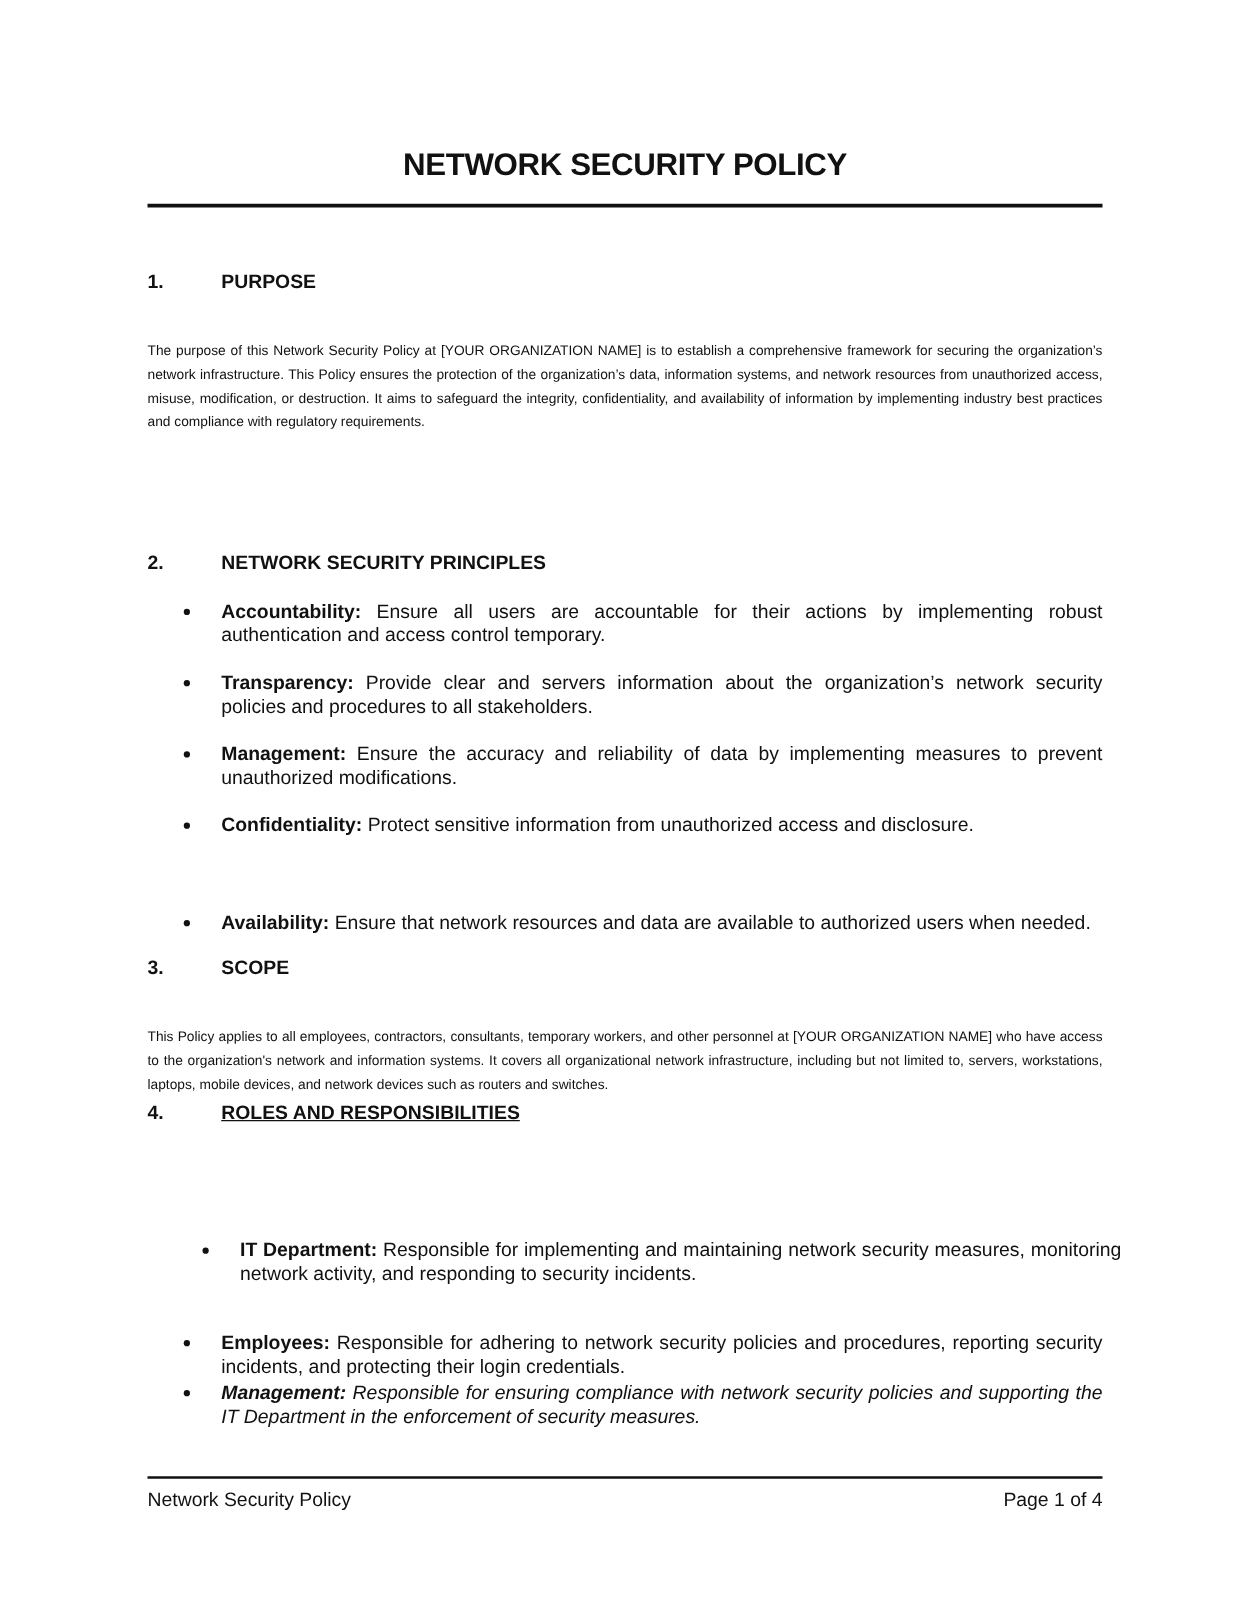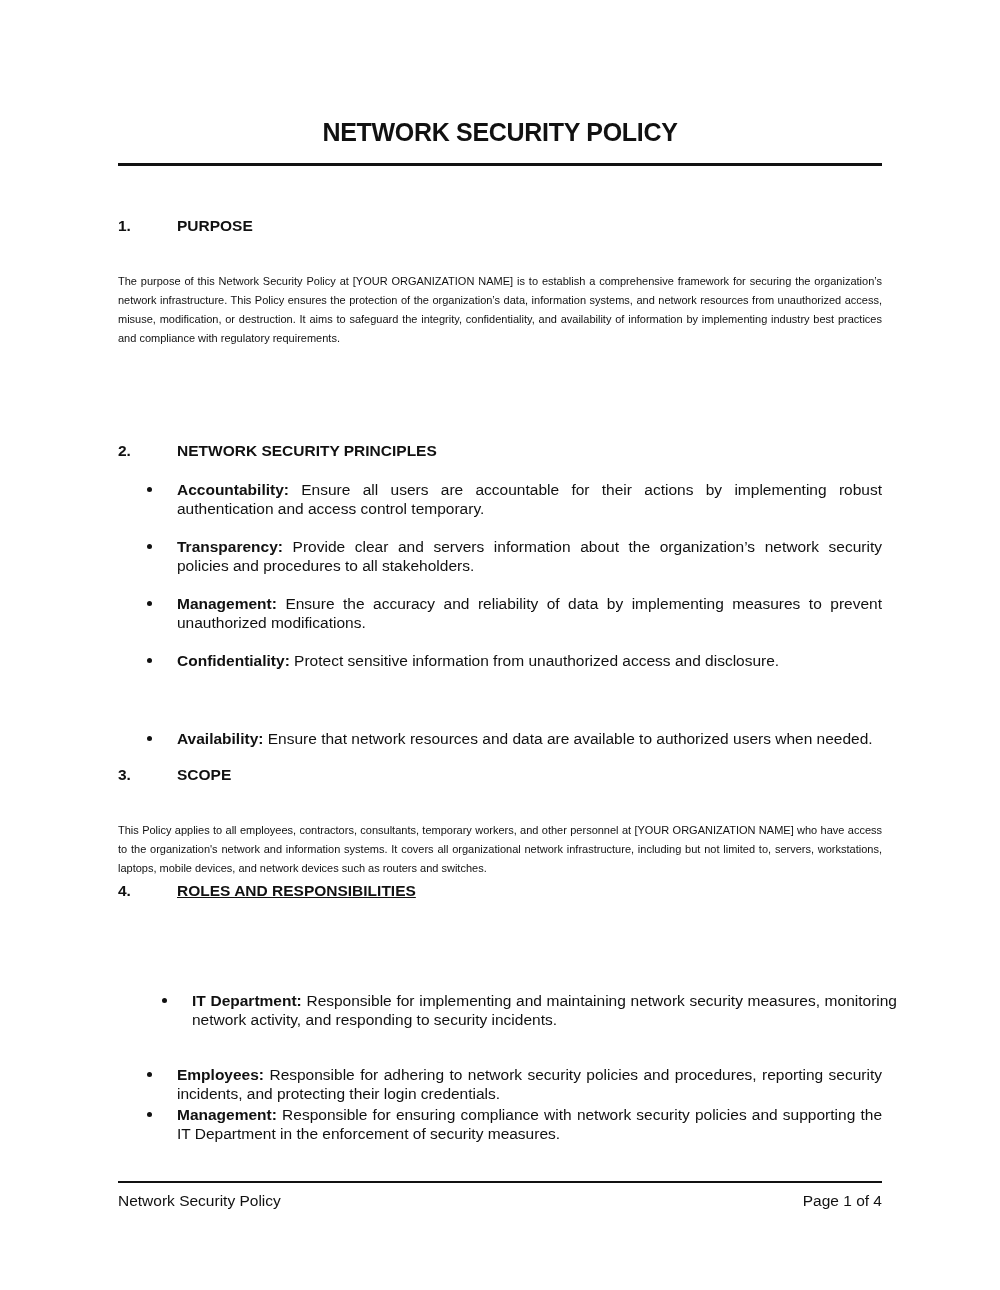--- a/index.html
+++ b/index.html
@@ -159,21 +159,21 @@
   </h2>
   <div class="bullet-list">
     <div class="bullet-item" style="top:991px;margin-left:15px;">
       <span class="bullet-dot"></span>
       <b>IT Department:</b><span> Responsible for implementing and maintaining network security measures, monitoring network activity, and responding to security incidents.</span>
     </div>
     <div class="bullet-item" style="top:1065px;">
       <span class="bullet-dot"></span>
       <b>Employees:</b><span> Responsible for adhering to network security policies and procedures, reporting security incidents, and protecting their login credentials.</span>
     </div>
-    <div class="bullet-item" style="top:1105px;">
+    <div class="bullet-item" style="top:1105px;font-style:italic;">
       <span class="bullet-dot"></span>
       <b>Management:</b><span> Responsible for ensuring compliance with network security policies and supporting the IT Department in the enforcement of security measures.</span>
     </div>
   </div>
 
   <div class="footer-rule"></div>
   <div class="footer">
     <span>Network Security Policy</span>
     <span>Page 1 of 4</span>
   </div>

